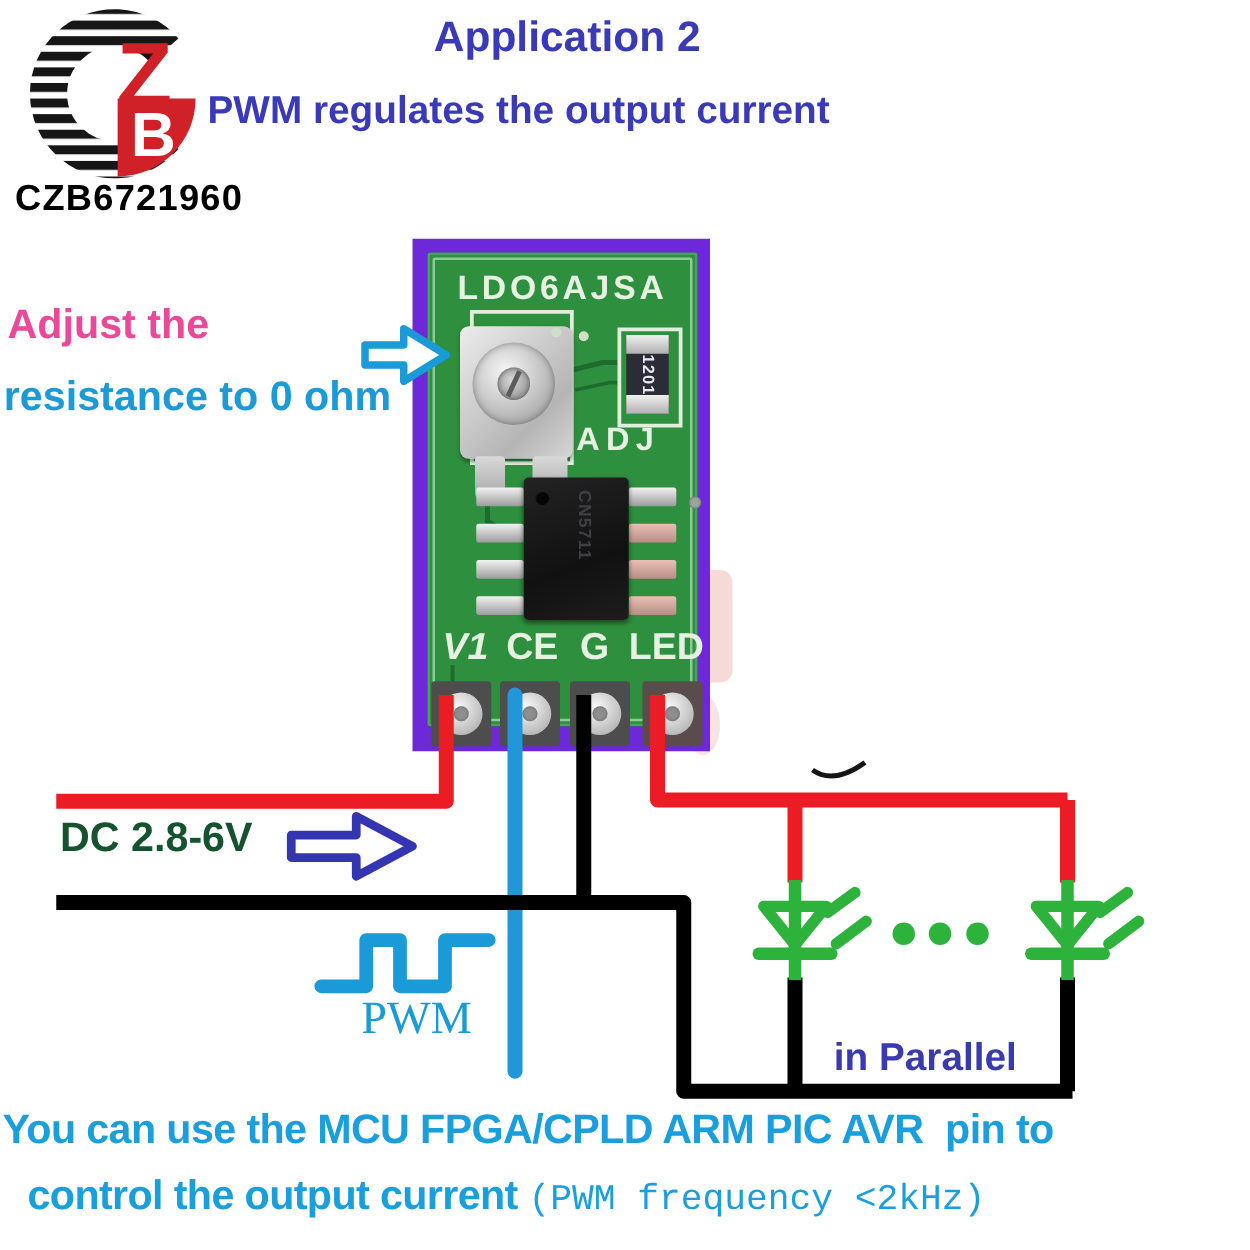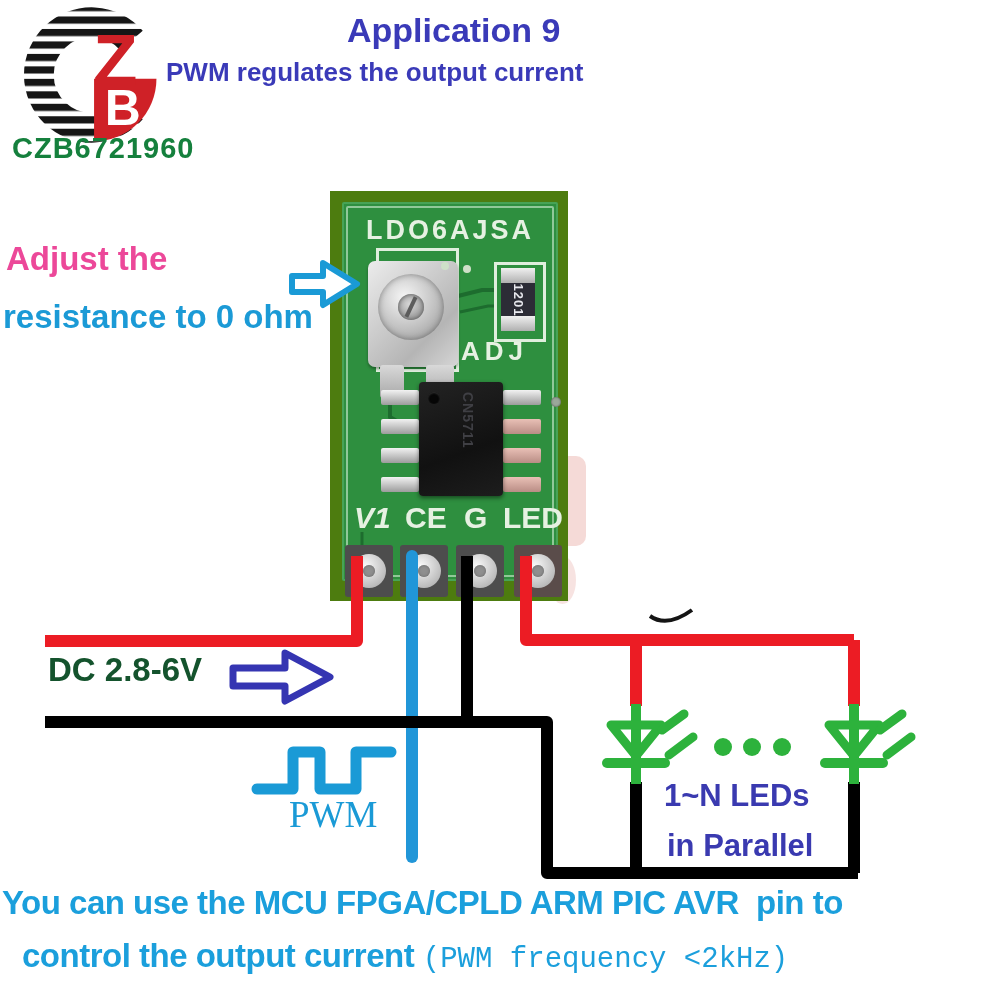--- a/index.html
+++ b/index.html
@@ -3,42 +3,42 @@
 <meta charset="utf-8">
 <style>
   html,body{margin:0;padding:0;background:#fff;}
   #canvas{position:relative;width:1000px;height:1000px;background:#ffffff;overflow:hidden;
           font-family:"Liberation Sans",sans-serif;}
   .abs{position:absolute;}
   .boldtxt{font-weight:bold;line-height:1.1;white-space:pre;}
 
   
   #logo{left:22px;top:4px;width:148px;height:142px;z-index:3;}
-  #logo-text{left:12px;top:132px;font-size:29px;font-weight:800;color:#15803d;letter-spacing:1px;z-index:3;}
+  #logo-text{left:12px;top:143px;font-size:29px;font-weight:800;color:#000000;letter-spacing:1px;z-index:3;}
   #title{left:347px;top:12px;font-size:34px;color:#3a3ab8;z-index:5;}
-  #subtitle{left:166px;top:58px;font-size:26px;color:#3a3ab8;z-index:5;}
+  #subtitle{left:166px;top:71px;font-size:31px;color:#3a3ab8;z-index:5;}
 
   
   #adjust1{left:6px;top:241px;font-size:33px;color:#ec4899;z-index:5;}
   #adjust2{left:3px;top:299px;font-size:33px;color:#1b9ad6;z-index:5;}
   #outcur{left:572px;top:586px;font-size:30px;color:#90479b;letter-spacing:-0.3px;z-index:5;}
   #dcin{left:48px;top:652px;font-size:33px;color:#14532d;z-index:5;}
   #pwmlbl{left:289px;top:793px;font-size:37px;color:#1a9ad6;font-family:"Liberation Serif",serif;z-index:5;}
   #leds1{left:664px;top:779px;font-size:31px;color:#3a3ab0;z-index:5;}
   #leds2{left:667px;top:829px;font-size:31px;color:#3a3ab0;z-index:5;}
   #footer1{left:2px;top:885px;font-size:33px;letter-spacing:-0.5px;color:#1b9fdc;z-index:5;}
   #footer2{left:2px;top:937px;z-index:5;white-space:pre;}
   #footer2 .b{font-size:33px;font-weight:bold;color:#1b9fdc;letter-spacing:-0.5px;margin-left:20px;}
   #footer2 .m{font-size:29px;color:#1b9fdc;font-family:Liberation Mono, monospace;}
 
   
   .wm{background:#eec2bd;border-radius:10px;z-index:1;}
 
   
-  #pcb{left:330px;top:191px;width:238px;height:410px;background:#4d7c0f;z-index:2;}
+  #pcb{left:330px;top:191px;width:238px;height:410px;background:#6d28d9;z-index:2;}
   #board{left:12px;top:11px;width:216px;height:379px;background:#2e8f3f;border-radius:2px;
          box-shadow:inset 0 0 0 2px rgba(120,200,130,.35);}
   #silkframe{left:4px;top:4px;right:4px;bottom:4px;border:2px solid rgba(228,248,225,.55);border-radius:2px;}
   #boardlabel{left:0;top:13px;width:100%;text-align:center;font-size:27px;font-weight:bold;
               color:#e6f1e2;letter-spacing:3px;}
   .silk{color:#e6f1e2;font-weight:bold;text-align:right;}
   #potbox{left:34px;top:46px;width:77px;height:118px;border:3px solid #dfeedd;}
   #potbody{left:26px;top:59px;width:90px;height:106px;border-radius:7px;
            background:linear-gradient(135deg,#ececec,#b5b5b5 70%,#d6d6d6);box-shadow:0 2px 3px rgba(0,0,0,.35);}
   #potknob{left:36px;top:72px;width:66px;height:66px;border-radius:50%;
@@ -81,21 +81,21 @@
         <rect width="150" height="7.5" fill="#161616"></rect>
       </pattern>
     </defs>
     <path d="M112,38 A55,55 0 1 0 112,110" fill="none" stroke="url(#stripes)" stroke-width="31"></path>
     <path d="M73,78 L138,78 A65,65 0 0 1 73,143 Z" fill="#cf2127"></path>
     <text x="72" y="84" font-size="76" font-weight="800" fill="#cf2127" font-family="Liberation Sans, sans-serif">Z</text>
     <text x="84" y="126" font-size="52" font-weight="800" fill="#ffffff" font-family="Liberation Sans, sans-serif">B</text>
   </svg>
   <div id="logo-text" class="abs">CZB6721960</div>
 
-  <div id="title" class="abs boldtxt">Application 9</div>
+  <div id="title" class="abs boldtxt">Application 2</div>
   <div id="subtitle" class="abs boldtxt">PWM regulates the output current</div>
 
   <div class="abs wm" style="left:552px;top:456px;width:34px;height:90px;opacity:.6;"></div>
   <div class="abs wm" style="left:549px;top:556px;width:27px;height:48px;opacity:.45;border-radius:50%;"></div>
 
   <div id="pcb" class="abs">
     <div id="board" class="abs">
       <div id="silkframe" class="abs"></div>
       <div id="boardlabel" class="abs silk">LDO6AJSA</div>
 
@@ -164,21 +164,20 @@
             <div class="abs hole"></div>
           </div>
         </div>
     </div>
   </div>
 
   <div id="adjust1" class="abs boldtxt">Adjust the</div>
   <div id="adjust2" class="abs boldtxt">resistance to 0 ohm</div>
   <div id="dcin" class="abs boldtxt">DC 2.8-6V</div>
   <div id="pwmlbl" class="abs">PWM</div>
-  <div id="leds1" class="abs boldtxt">1~N LEDs</div>
   <div id="leds2" class="abs boldtxt">in Parallel</div>
   <div id="footer1" class="abs boldtxt">You can use the MCU FPGA/CPLD ARM PIC AVR  pin to</div>
   <div id="footer2" class="abs"><span class="b">control the output current </span><span class="m">(PWM frequency &lt;2kHz)</span></div>
 
   <svg id="wires" class="abs" viewBox="0 0 1000 1000">
 
     <path d="M412,556 L412,857" stroke="#2196d8" stroke-width="12" fill="none" stroke-linecap="round"></path>
 
     <path d="M467,556 L467,722" stroke="#000" stroke-width="12" fill="none"></path>
     <path d="M45,722 L547,722 L547,873 L858,873" stroke="#000" stroke-width="12" fill="none" stroke-linejoin="round"></path>

